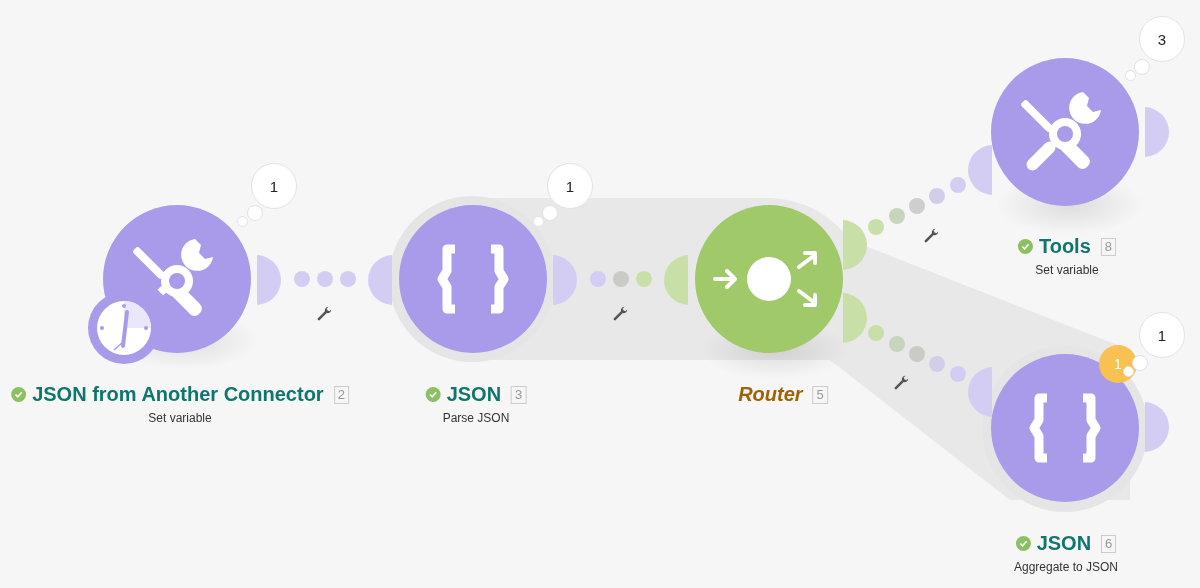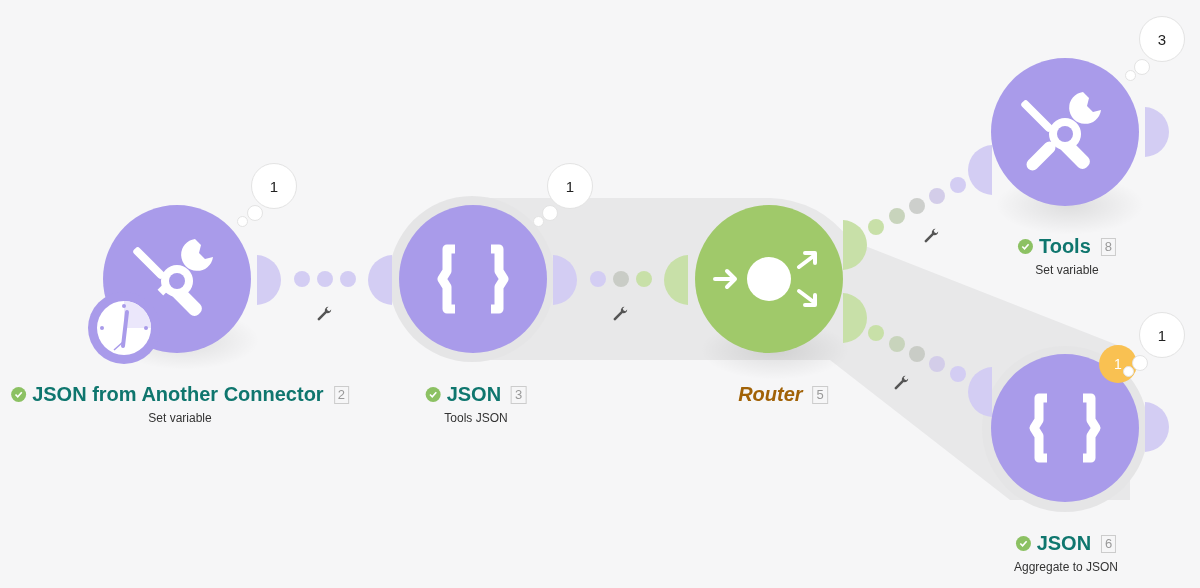--- a/index.html
+++ b/index.html
@@ -136,21 +136,21 @@
     <div class="label-wrap" style="left:476px;top:383px;">
       <div class="title-row">
         <span class="check">
             <svg width="9" height="9" viewBox="0 0 10 10">
               <path d="M1.5,5 L4,7.5 L8.5,2.5" stroke="#fff" stroke-width="1.8" fill="none"></path>
             </svg>
           </span>
         <span class="title">JSON</span>
         <span class="idbox">3</span>
       </div>
-      <div class="sub">Tools JSON</div>
+      <div class="sub">Parse JSON</div>
     </div>
   </div>
 
   <div>
     <div class="dot" style="left:590px;top:271px;background:#d3cdf3"></div>
     <div class="dot" style="left:613px;top:271px;background:#c9ccc6"></div>
     <div class="dot" style="left:636px;top:271px;background:#c8e0a8"></div>
     <svg class="wrench" style="left:611px;top:305px" viewBox="0 0 20 20">
         <path d="M15,2 a4,4 0 0,0 -4,5 L3,15 a1.5,1.5 0 0,0 2,2 L13,9 a4,4 0 0,0 5,-4 l-2,2 -2,-1 -1,-2 z" fill="#555"></path>
       </svg>

